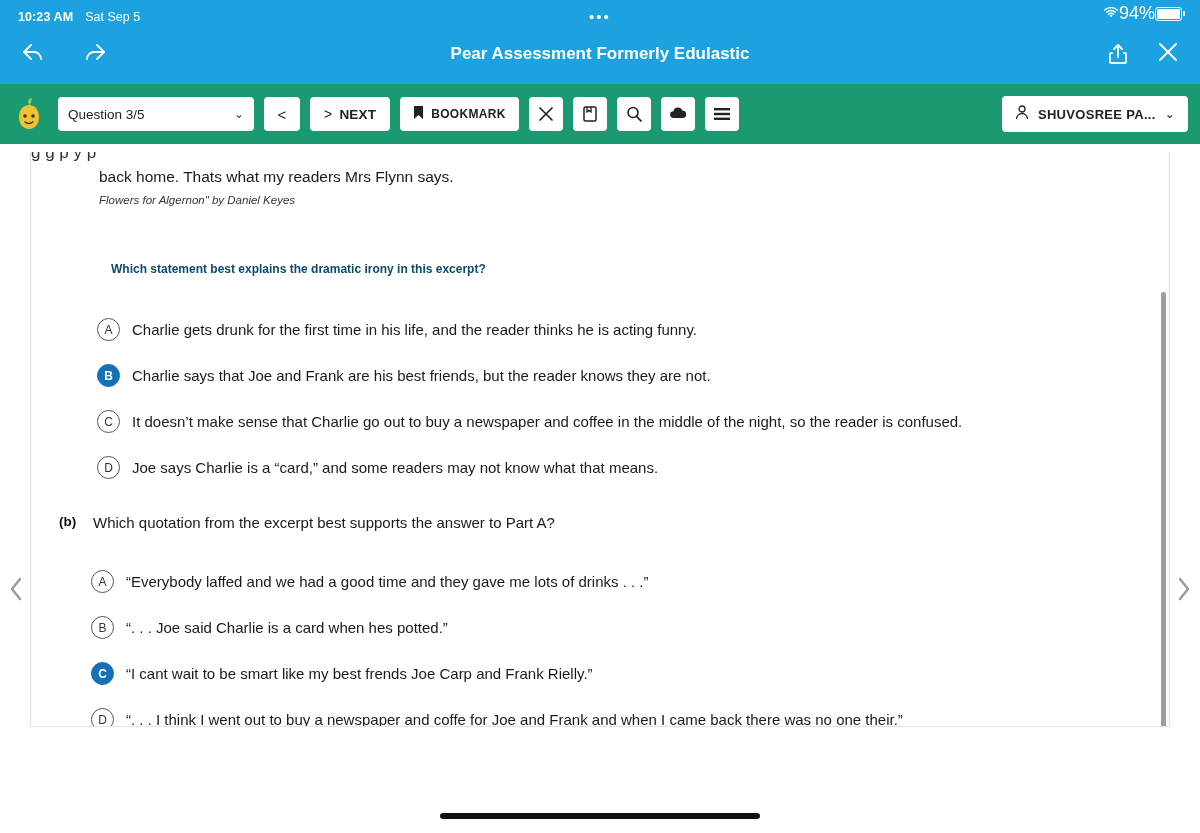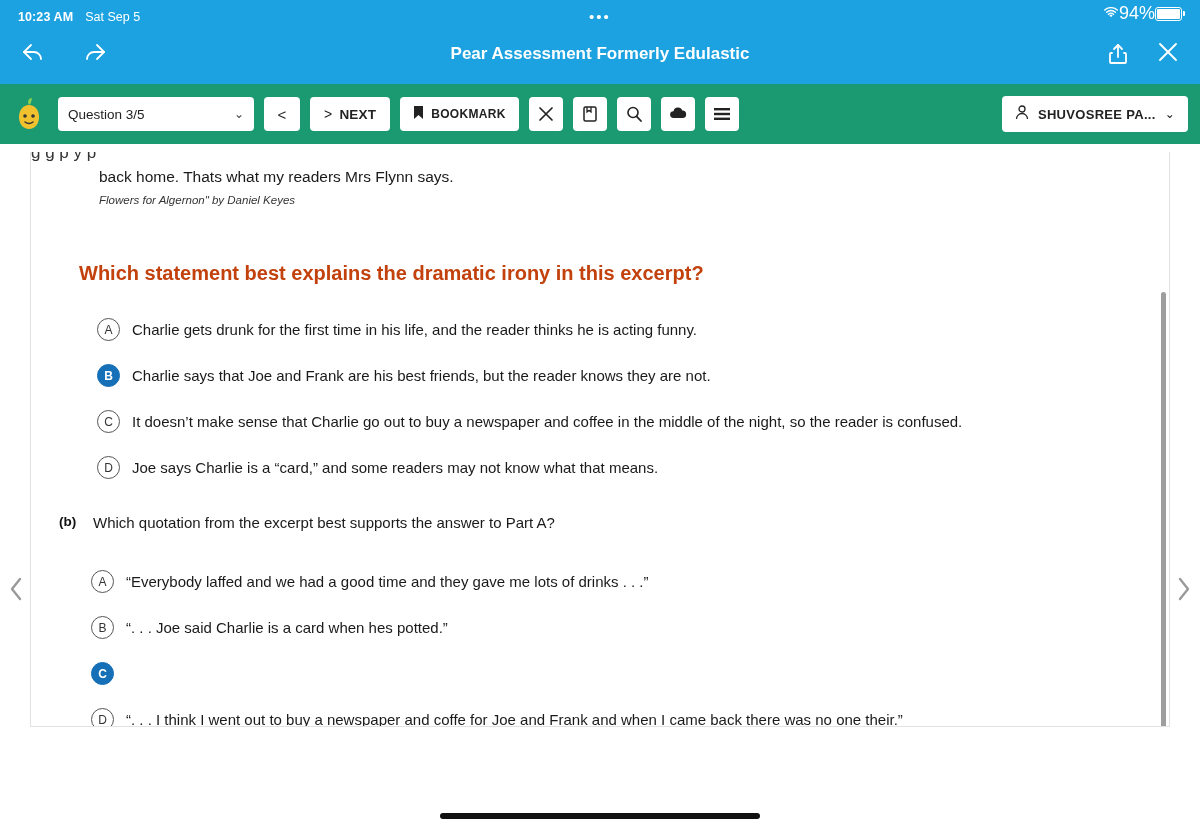--- a/index.html
+++ b/index.html
@@ -228,25 +228,25 @@
   .attribution {
     position: absolute;
     left: 68px;
     top: 42px;
     font-size: 11.5px;
     font-style: italic;
     color: #333;
   }
   .question-prompt {
     position: absolute;
-    left: 48px;
+    left: 80px;
     top: 110px;
-    font-size: 20px;
+    font-size: 12px;
     font-weight: bold;
-    color: #c2410c;
+    color: #0c4a6e;
   }
 
   .choice {
     position: absolute;
     left: 66px;
     display: flex;
     align-items: center;
     gap: 12px;
     font-size: 15px;
     color: #1a1a1a;
@@ -503,20 +503,21 @@
     <div class="choice b-choice" style="top:418px;">
       <span class="bubble">A</span>
       <span>“Everybody laffed and we had a good time and they gave me lots of drinks . . .”</span>
     </div>
     <div class="choice b-choice" style="top:464px;">
       <span class="bubble">B</span>
       <span>“. . . Joe said Charlie is a card when hes potted.”</span>
     </div>
     <div class="choice b-choice" style="top:510px;">
       <span class="bubble selected">C</span>
+      <span>“I cant wait to be smart like my best frends Joe Carp and Frank Rielly.”</span>
     </div>
     <div class="choice b-choice" style="top:556px;">
       <span class="bubble">D</span>
       <span>“. . .  I think I went out to buy a newspaper and coffe for Joe and Frank and when I came back there was no one their.”</span>
     </div>
 
     <div class="card-scroll"></div>
   </div>
 
 </div>

